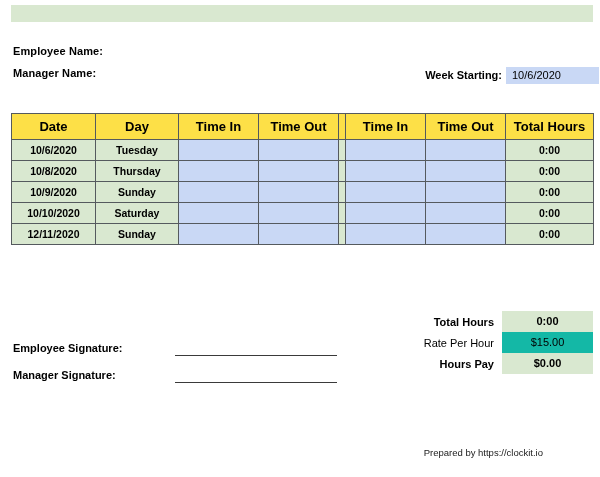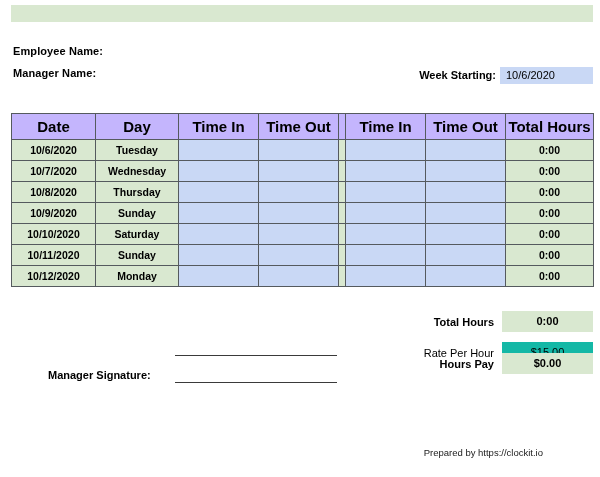--- a/index.html
+++ b/index.html
@@ -41,21 +41,21 @@
     font-weight: bold;
     letter-spacing: .1px;
     white-space: nowrap;
   }
   .name-row.employee { top: 45px; }
   .name-row.manager  { top: 67px; }
 
   .week-wrap {
     position: absolute;
     top: 67px;
-    right: 7px;
+    right: 1px;
     display: flex;
     align-items: stretch;
     height: 17px;
     justify-content: center;
   }
   .week-label {
     font-size: 11px;
     font-weight: bold;
     white-space: nowrap;
     line-height: 17px;
@@ -84,24 +84,24 @@
   .tbl td, .tbl th {
     border: 1px solid #555a5e;
     height: 21px;
     font-size: 10.5px;
     text-align: center;
     vertical-align: middle;
     padding: 0;
     box-sizing: border-box;
   }
   .tbl thead th {
-    background: #c4b5fd;
+    background: #fde047;
     font-weight: bold;
     height: 26px;
-    font-size: 15px;
+    font-size: 13px;
   }
   .c-date   { width: 84px; }
   .c-day    { width: 83px; }
   .c-time   { width: 80px; }
   .c-gap    { width: 7px;  }
   .c-total  { width: 88px; }
 
   .cell-green { background: #d9e8d0; font-weight: bold; }
   .cell-blue  { background: #c9d8f5; }
   .cell-gap   { background: #d9e8d0; border-top: 1px solid #555a5e; border-bottom: 1px solid #555a5e; }
@@ -109,42 +109,42 @@
 
   
   .sig {
     position: absolute;
     left: 13px;
     font-size: 11px;
     font-weight: bold;
     white-space: nowrap;
   }
   .sig.employee { top: 342px; }
-  .sig.manager  { top: 369px; margin-left: 35px; }
+  .sig.manager  { top: 369px; }
   .sig-line {
     position: absolute;
     left: 175px;
     width: 162px;
     border-bottom: 1px solid #3a3a3a;
     height: 0;
   }
   .sig-line.employee { top: 355px; }
   .sig-line.manager  { top: 382px; }
 
   
   .sum {
     position: absolute;
     right: 7px;
     width: 180px;
     display: flex;
     align-items: center;
     height: 21px;
   }
   .sum.r1 { top: 311px; }
-  .sum.r2 { top: 332px; margin-top: 10px; }
+  .sum.r2 { top: 332px; }
   .sum.r3 { top: 353px; }
   .sum-label {
     flex: 0 0 89px;
     text-align: right;
     font-size: 11px;
     padding-right: 8px;
     box-sizing: border-box;
     white-space: nowrap;
   }
   .sum-label.b { font-weight: bold; }
@@ -204,30 +204,20 @@
         <td class="cell-green">10/6/2020</td>
         <td class="cell-green">Tuesday</td>
         <td class="cell-blue"></td>
         <td class="cell-blue"></td>
         <td class="cell-gap"></td>
         <td class="cell-blue"></td>
         <td class="cell-blue"></td>
         <td class="cell-green">0:00</td>
       </tr>
       <tr>
-        <td class="cell-green">10/7/2020</td>
-        <td class="cell-green">Wednesday</td>
-        <td class="cell-blue"></td>
-        <td class="cell-blue"></td>
-        <td class="cell-gap"></td>
-        <td class="cell-blue"></td>
-        <td class="cell-blue"></td>
-        <td class="cell-green">0:00</td>
-      </tr>
-      <tr>
         <td class="cell-green">10/8/2020</td>
         <td class="cell-green">Thursday</td>
         <td class="cell-blue"></td>
         <td class="cell-blue"></td>
         <td class="cell-gap"></td>
         <td class="cell-blue"></td>
         <td class="cell-blue"></td>
         <td class="cell-green">0:00</td>
       </tr>
       <tr>
@@ -244,32 +234,22 @@
         <td class="cell-green">10/10/2020</td>
         <td class="cell-green">Saturday</td>
         <td class="cell-blue"></td>
         <td class="cell-blue"></td>
         <td class="cell-gap"></td>
         <td class="cell-blue"></td>
         <td class="cell-blue"></td>
         <td class="cell-green">0:00</td>
       </tr>
       <tr>
-        <td class="cell-green">10/11/2020</td>
+        <td class="cell-green">12/11/2020</td>
         <td class="cell-green">Sunday</td>
-        <td class="cell-blue"></td>
-        <td class="cell-blue"></td>
-        <td class="cell-gap"></td>
-        <td class="cell-blue"></td>
-        <td class="cell-blue"></td>
-        <td class="cell-green">0:00</td>
-      </tr>
-      <tr>
-        <td class="cell-green">10/12/2020</td>
-        <td class="cell-green">Monday</td>
         <td class="cell-blue"></td>
         <td class="cell-blue"></td>
         <td class="cell-gap"></td>
         <td class="cell-blue"></td>
         <td class="cell-blue"></td>
         <td class="cell-green">0:00</td>
       </tr>
     </tbody>
   </table>
 
@@ -281,20 +261,21 @@
   <div class="sum r2">
     <div class="sum-label">Rate Per Hour</div>
     <div class="sum-value blue">$15.00</div>
   </div>
 
   <div class="sum r3">
     <div class="sum-label b">Hours Pay</div>
     <div class="sum-value green">$0.00</div>
   </div>
 
+  <div class="sig employee">Employee Signature:</div>
   <div class="sig-line employee"></div>
 
   <div class="sig manager">Manager Signature:</div>
   <div class="sig-line manager"></div>
 
   <div class="footer">Prepared by https://clockit.io</div>
 
 </div>
 
 </body></html>

